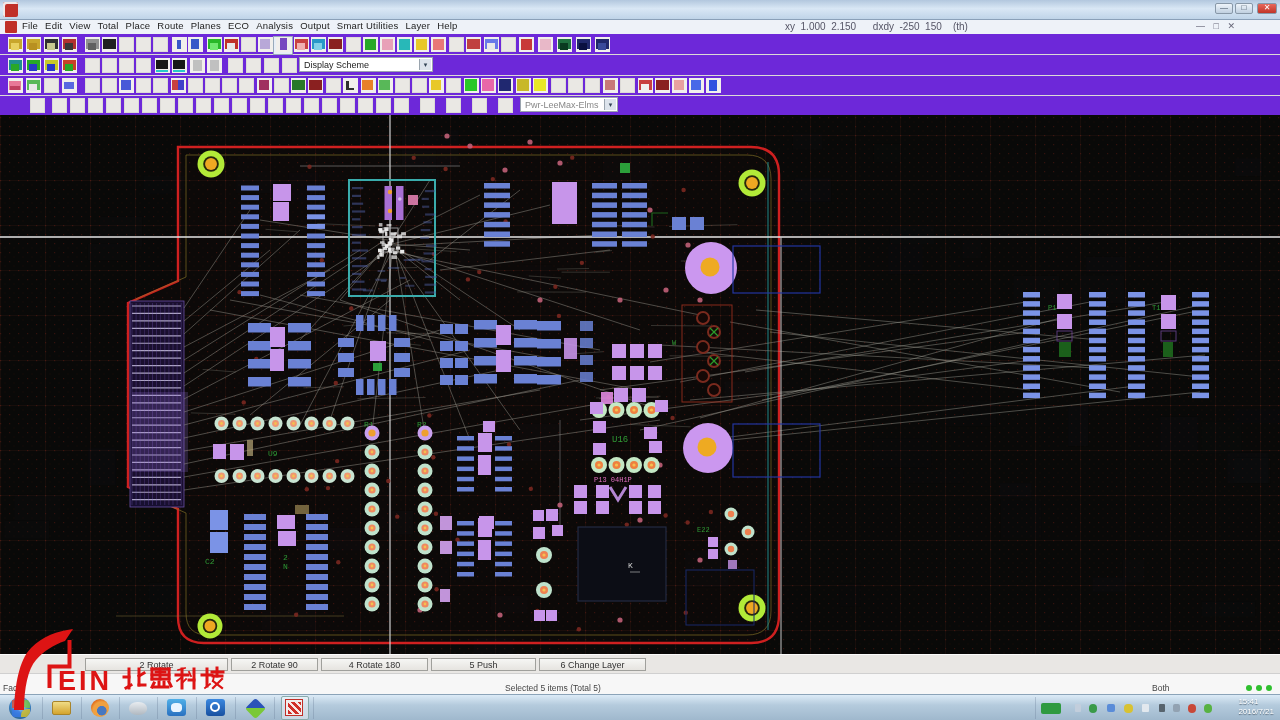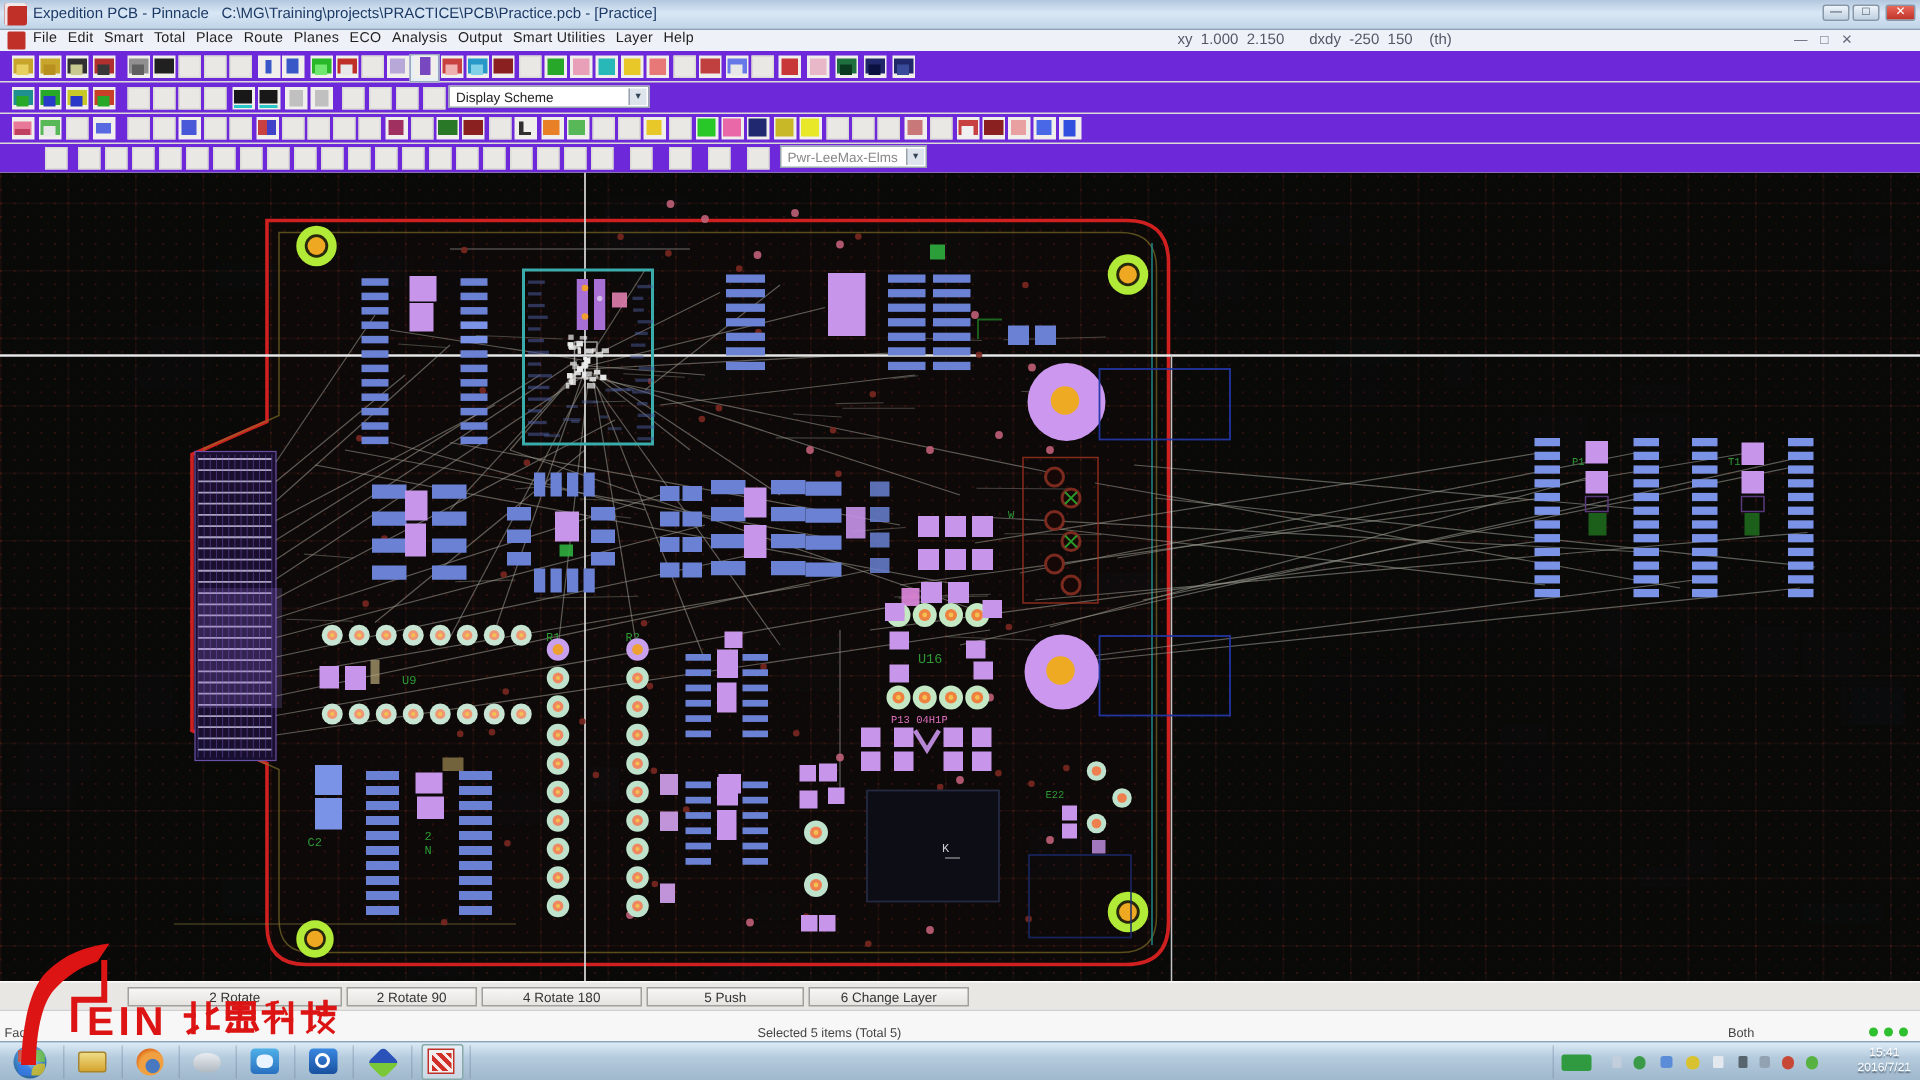--- a/index.html
+++ b/index.html
@@ -28,35 +28,34 @@
 #task{position:absolute;left:0;top:694px;width:1280px;height:26px;background:linear-gradient(#dcebf7,#b5cbdd 40%,#9fb8cd);border-top:1px solid #8ba3b8}
 .tbi{position:absolute;top:2px;width:24px;height:22px}
 .orb{position:absolute;left:9px;top:2px;width:22px;height:22px;border-radius:50%;background:radial-gradient(circle at 50% 35%,#bfe0f8 8%,#3f86c8 50%,#1a4a78);overflow:hidden}
 .orb span{position:absolute;width:9px;height:8px}
 .o1{left:3px;top:3px;background:rgba(232,72,40,.75);border-radius:0 0 6px 0}
 .o2{left:12px;top:3px;background:rgba(120,200,56,.75);border-radius:0 0 0 6px}
 .o3{left:3px;top:12px;background:rgba(56,120,232,.75);border-radius:0 6px 0 0}
 .o4{left:12px;top:12px;background:rgba(232,200,24,.75);border-radius:6px 0 0 0}
 .tbsel{position:absolute;left:281px;top:1px;width:28px;height:24px;background:rgba(255,255,255,.45);border:1px solid #8aa;border-radius:2px}
 .sep{position:absolute;top:2px;width:1px;height:22px;background:rgba(110,130,155,.35)}
-#clock{position:absolute;right:6px;top:2px;font-size:8px;color:#fff;text-align:center;line-height:10px;text-shadow:0 1px 1px #567}
+#clock{position:absolute;right:6px;top:2px;font-size:8px;color:#fff;text-align:left;line-height:10px;text-shadow:0 1px 1px #567}
 #logo{position:absolute;left:0px;top:625px;width:360px;height:95px;pointer-events:none}
 </style></head><body>
 
 <div id="title">
     <div class="appic"></div>
-    <div class="txt">Expedition PCB - Pinnacle&nbsp;&nbsp; C:\MG\Training\projects\PRACTICE\PCB\Practice.pcb - [Practice]</div>
 <div class="wbtn" style="left:1215px">—</div>
     <div class="wbtn" style="left:1235px">□</div>
     <div class="wbtn" id="close" style="left:1257px">✕</div>
   </div>
 
 <div id="menu">
     <div class="mic"></div>
-    <div class="mtxt"><span>File</span><span>Edit</span><span>Smart</span><span>Total</span><span>Place</span><span>Route</span><span>Planes</span><span>ECO</span><span>Analysis</span><span>Output</span><span>Smart Utilities</span><span>Layer</span><span>Help</span></div>
+    <div class="mtxt"><span>File</span><span>Edit</span><span>View</span><span>Total</span><span>Place</span><span>Route</span><span>Planes</span><span>ECO</span><span>Analysis</span><span>Output</span><span>Smart Utilities</span><span>Layer</span><span>Help</span></div>
 <div class="coord">xy&nbsp;&nbsp;1.000&nbsp;&nbsp;2.150&nbsp;&nbsp;&nbsp;&nbsp;&nbsp;&nbsp;dxdy&nbsp;&nbsp;-250&nbsp;&nbsp;150&nbsp;&nbsp;&nbsp;&nbsp;(th)</div>
     <div class="wc">— □ ✕</div>
   </div>
 
 <div id="tools">
 <div class="r" style="top:20px"></div>
     <div class="r" style="top:41px"></div>
     <div class="r" style="top:61px"></div>
 <div class="ic" style="left:8px;top:3px">
       <i style="left:1px;top:2px;width:13px;height:10px;background:#c8a62c"></i>

